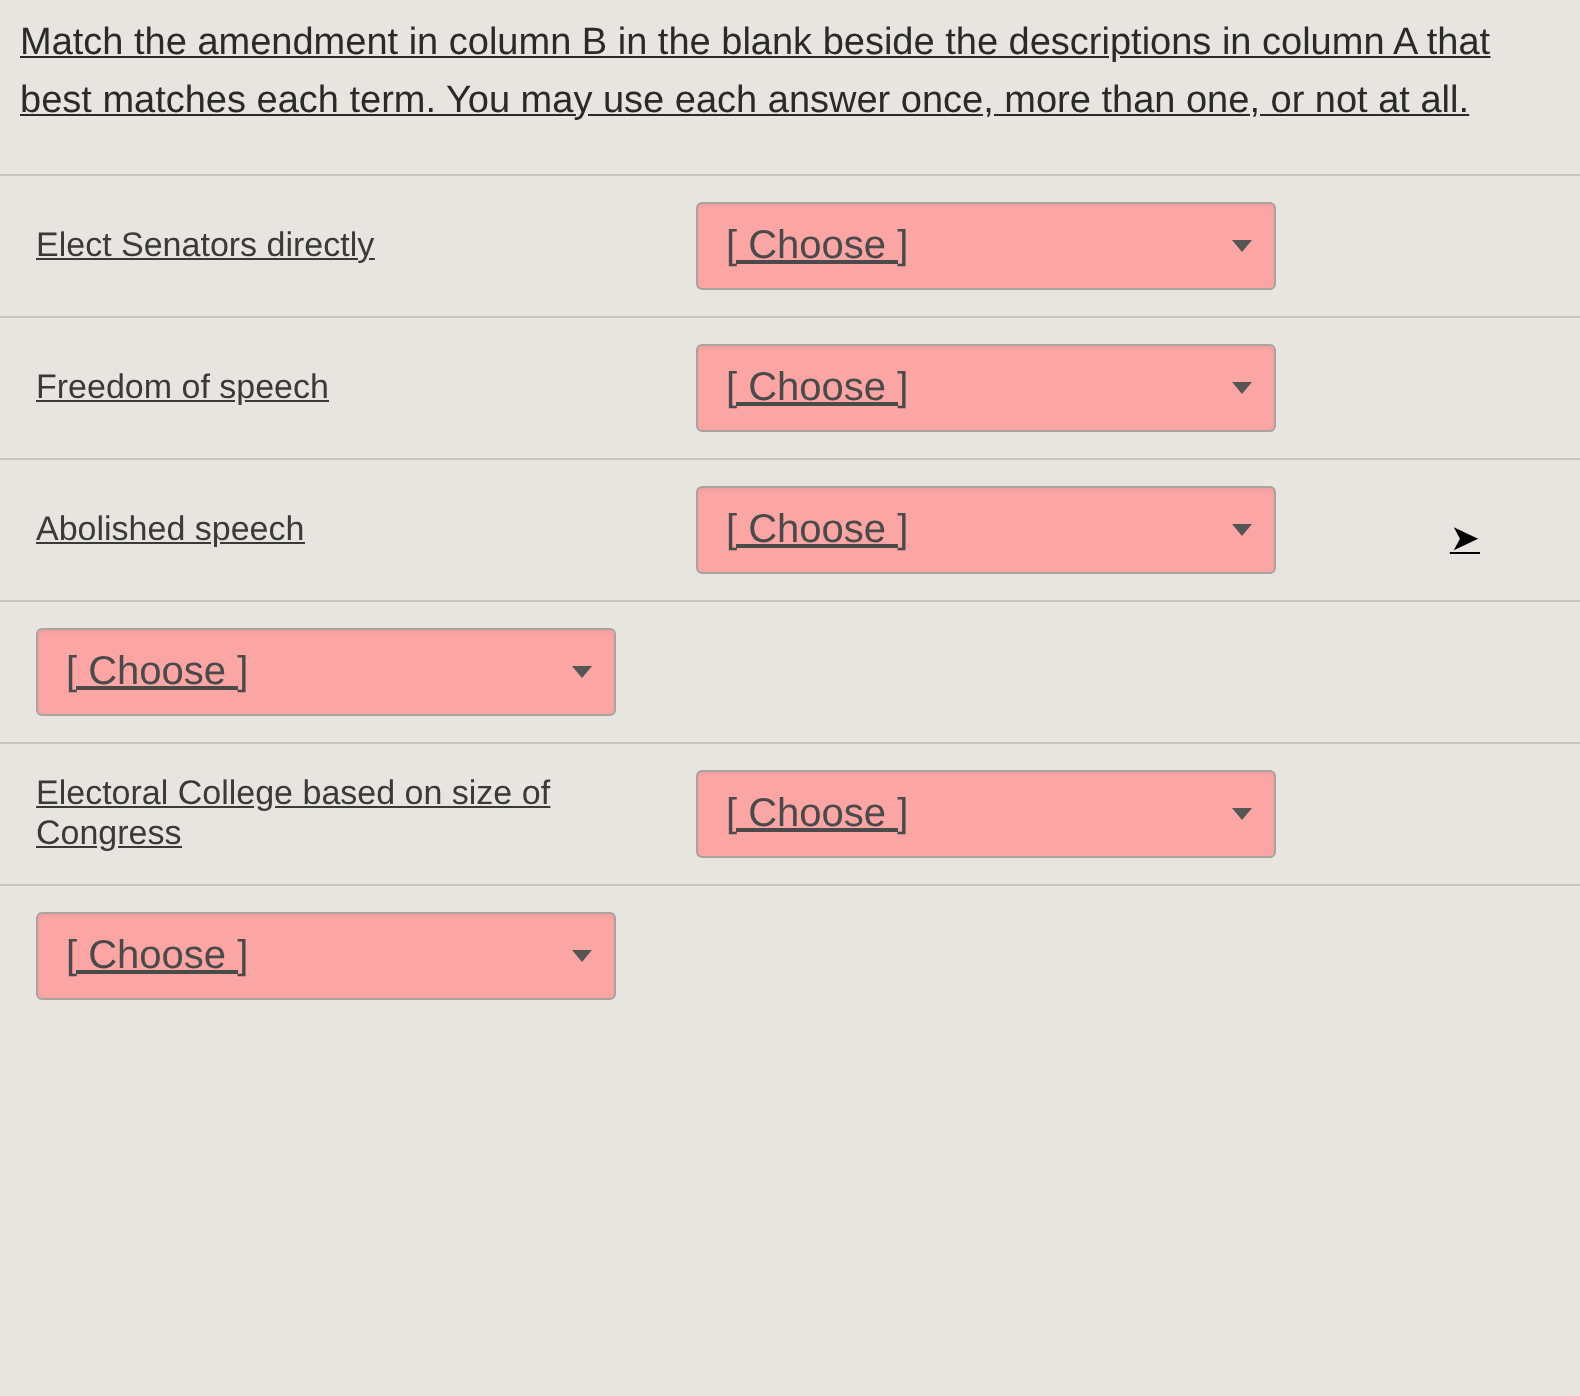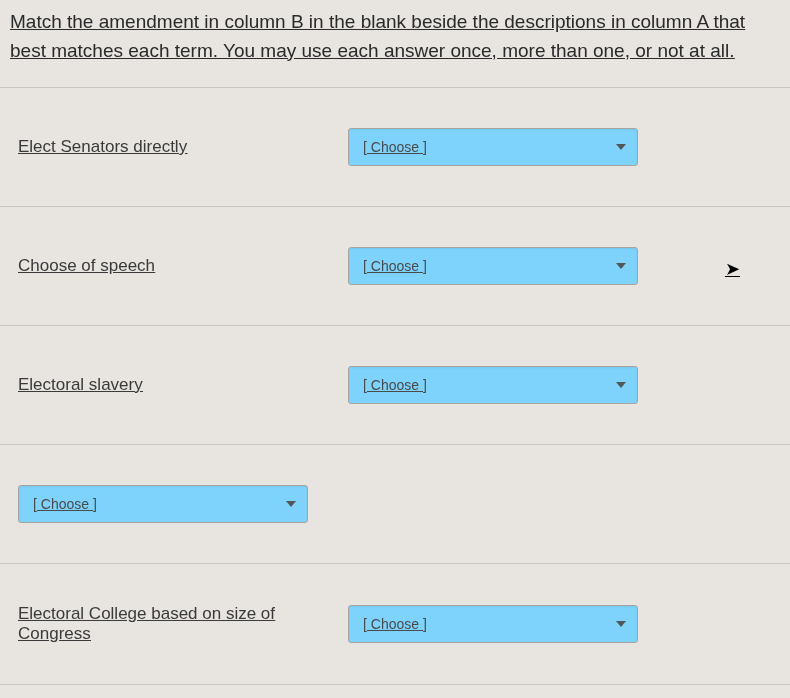--- a/index.html
+++ b/index.html
@@ -22,41 +22,41 @@
       line-height: 1.5;
       color: #2a2a2a;
     }
     .question-container {
       padding: 0;
     }
     .match-row {
       display: flex;
       align-items: center;
       border-top: 1px solid #c8c5bf;
-      padding: 40px 18px;
+      padding: 13px 18px;
     }
     .match-row:first-child {
       border-top: 1px solid #c8c5bf;
     }
     .match-label {
       flex: 0 0 330px;
       font-size: 17px;
       color: #3a3a3a;
       padding-right: 10px;
     }
     .select-wrapper {
       position: relative;
       flex: 0 0 290px;
     }
     .choose-select {
       width: 100%;
       padding: 10px 32px 10px 14px;
-      font-size: 14px;
+      font-size: 20px;
       color: #4a4a4a;
-      background: #7dd3fc;
+      background: #fca5a5;
       border: 1px solid #a8a5a0;
       border-radius: 3px;
       appearance: none;
       -webkit-appearance: none;
       cursor: pointer;
       box-shadow: inset 0 1px 2px rgba(0,0,0,0.05);
     }
     .select-wrapper::after {
       content: "";
       position: absolute;
@@ -89,30 +89,30 @@
   <div class="match-row">
     <div class="match-label">Elect Senators directly</div>
     <div class="select-wrapper">
       <select class="choose-select">
         <option>[ Choose ]</option>
       </select>
     </div>
   </div>
 
   <div class="match-row">
-    <div class="match-label">Choose of speech</div>
+    <div class="match-label">Freedom of speech</div>
     <div class="select-wrapper">
       <select class="choose-select">
         <option>[ Choose ]</option>
       </select>
     </div>
   </div>
 
   <div class="match-row">
-    <div class="match-label">Electoral slavery</div>
+    <div class="match-label">Abolished speech</div>
     <div class="select-wrapper">
       <select class="choose-select">
         <option>[ Choose ]</option>
       </select>
     </div>
   </div>
 
   <div class="match-row">
     <div class="select-wrapper">
       <select class="choose-select">

